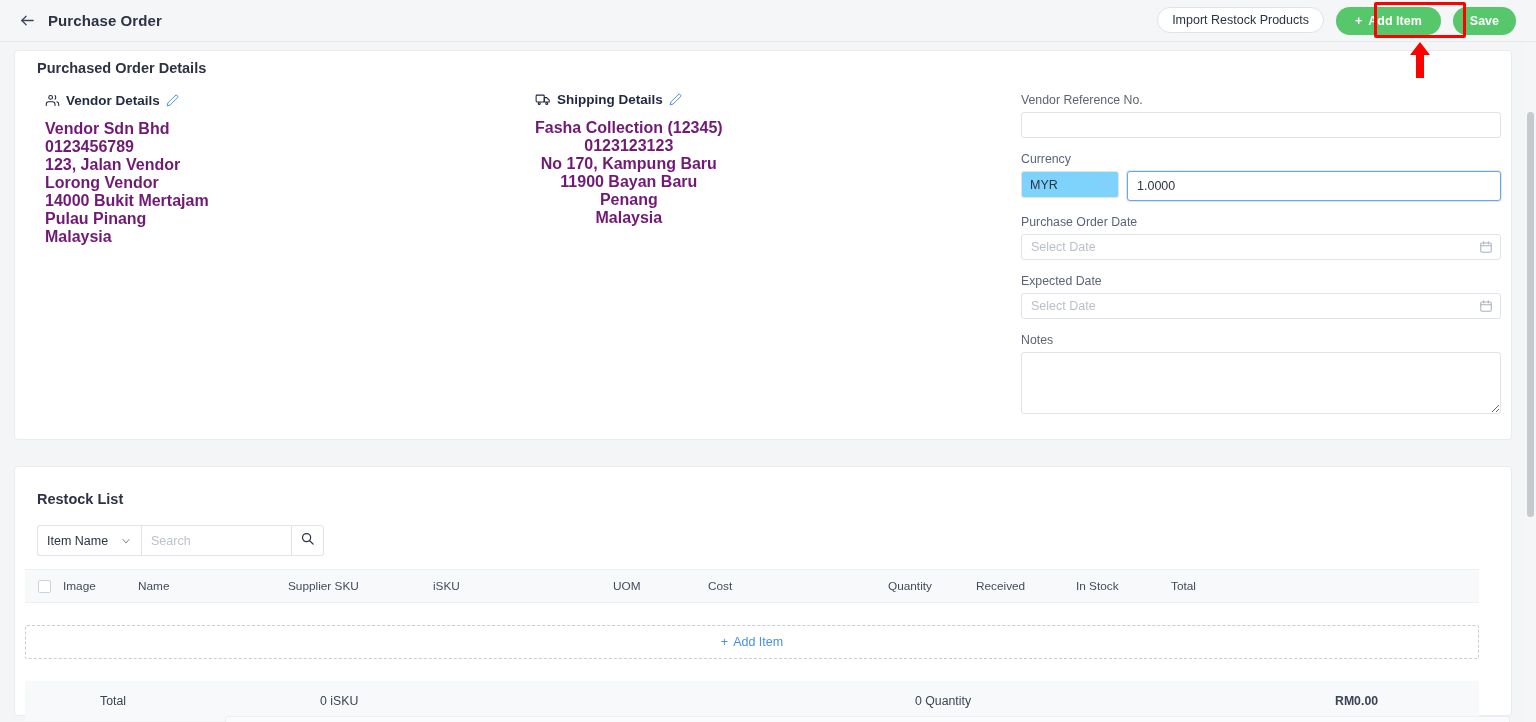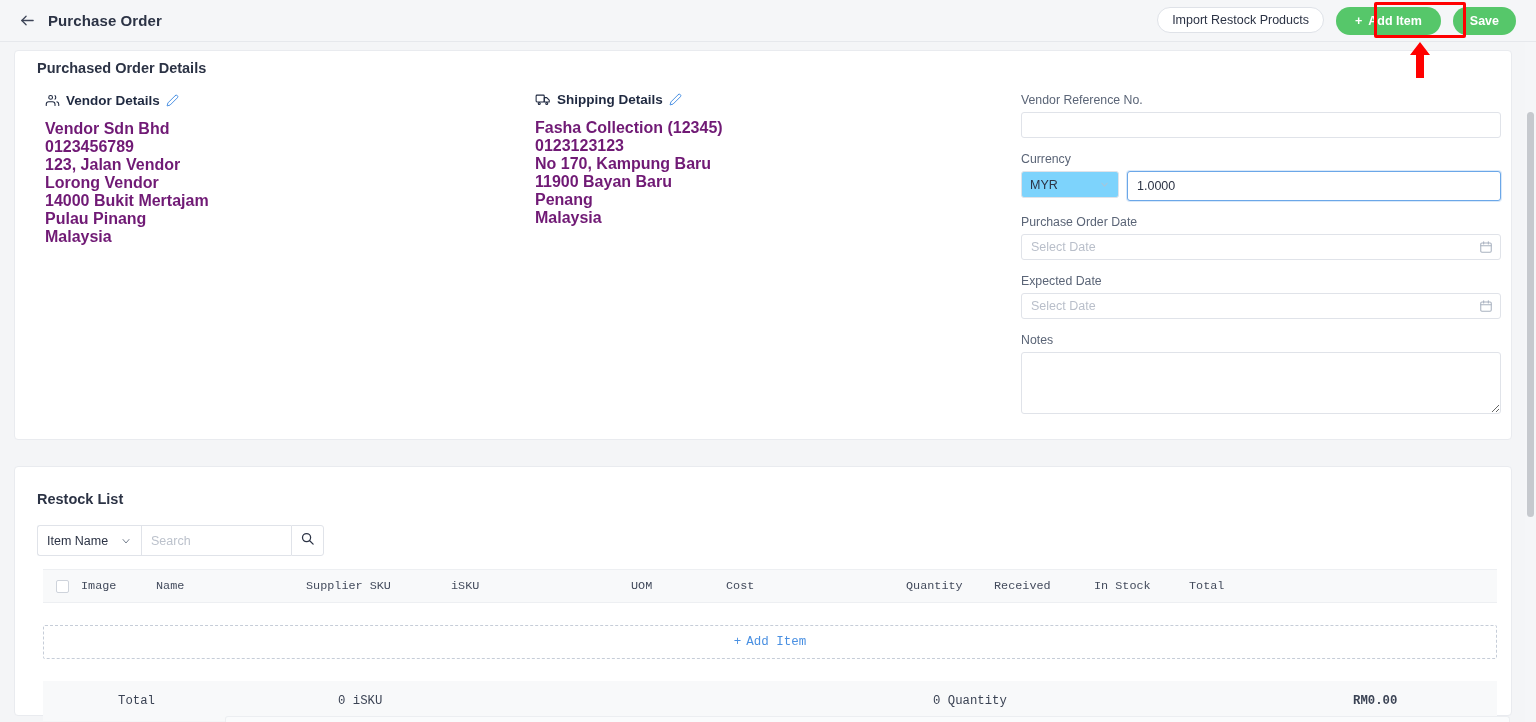--- a/index.html
+++ b/index.html
@@ -72,21 +72,21 @@
 
   .section-title {
     font-size: 14.5px; font-weight: 600; color: #2c3345;
   }
   #details-title { position: absolute; left: 22px; top: 9px; }
   #restock-title { position: absolute; left: 22px; top: 24px; }
 
   
   .detail-block { position: absolute; margin-left: 8px; }
   #vendor-block { left: 22px; top: 42px; }
-  #shipping-block { left: 512px; top: 41px; }
+  #shipping-block { left: 512px; top: 41px; text-align: center; }
 
   .detail-head {
     display: flex; align-items: center; gap: 6px;
     font-size: 13.5px; font-weight: 700; color: #1f2940;
     margin-bottom: 12px;
   }
   .detail-head .edit-pencil { color: #4a90e2; cursor: pointer; display:flex; }
   .detail-head .lead-icon { display: flex; color: #1f2940; }
   .detail-lines { font-size: 16px; line-height: 18px; color: #701a75; font-weight: bold; }
   .detail-lines div { white-space: nowrap; }
@@ -141,21 +141,21 @@
     font-family: "Liberation Sans", sans-serif; outline: none; color: #2c3345;
   }
   .search-input::placeholder { color: #bcc2cc; }
   .search-btn {
     width: 33px; height: 31px; border: 1px solid #e0e3e9; border-radius: 0 3px 3px 0;
     background: #fff; display: flex; align-items: center; justify-content: center;
     cursor: pointer; color: #2c3345;
   }
 
   
-  .tbl { position: absolute; left: 28px; top: 102px; width: 1454px; font-family: Liberation Mono, monospace; }
+  .tbl { position: absolute; left: 10px; top: 102px; width: 1454px; }
   .tbl-head {
     display: flex; align-items: center; height: 34px;
     background: #f8f9fa; border-top: 1px solid #edeff2; border-bottom: 1px solid #edeff2;
     font-size: 11.8px; color: #434b5c;
   }
   .cb {
     width: 13px; height: 13px; border: 1px solid #ced3db; border-radius: 2px;
     background: #fff; cursor: pointer; flex: none;
   }
   .th { flex: none; }

